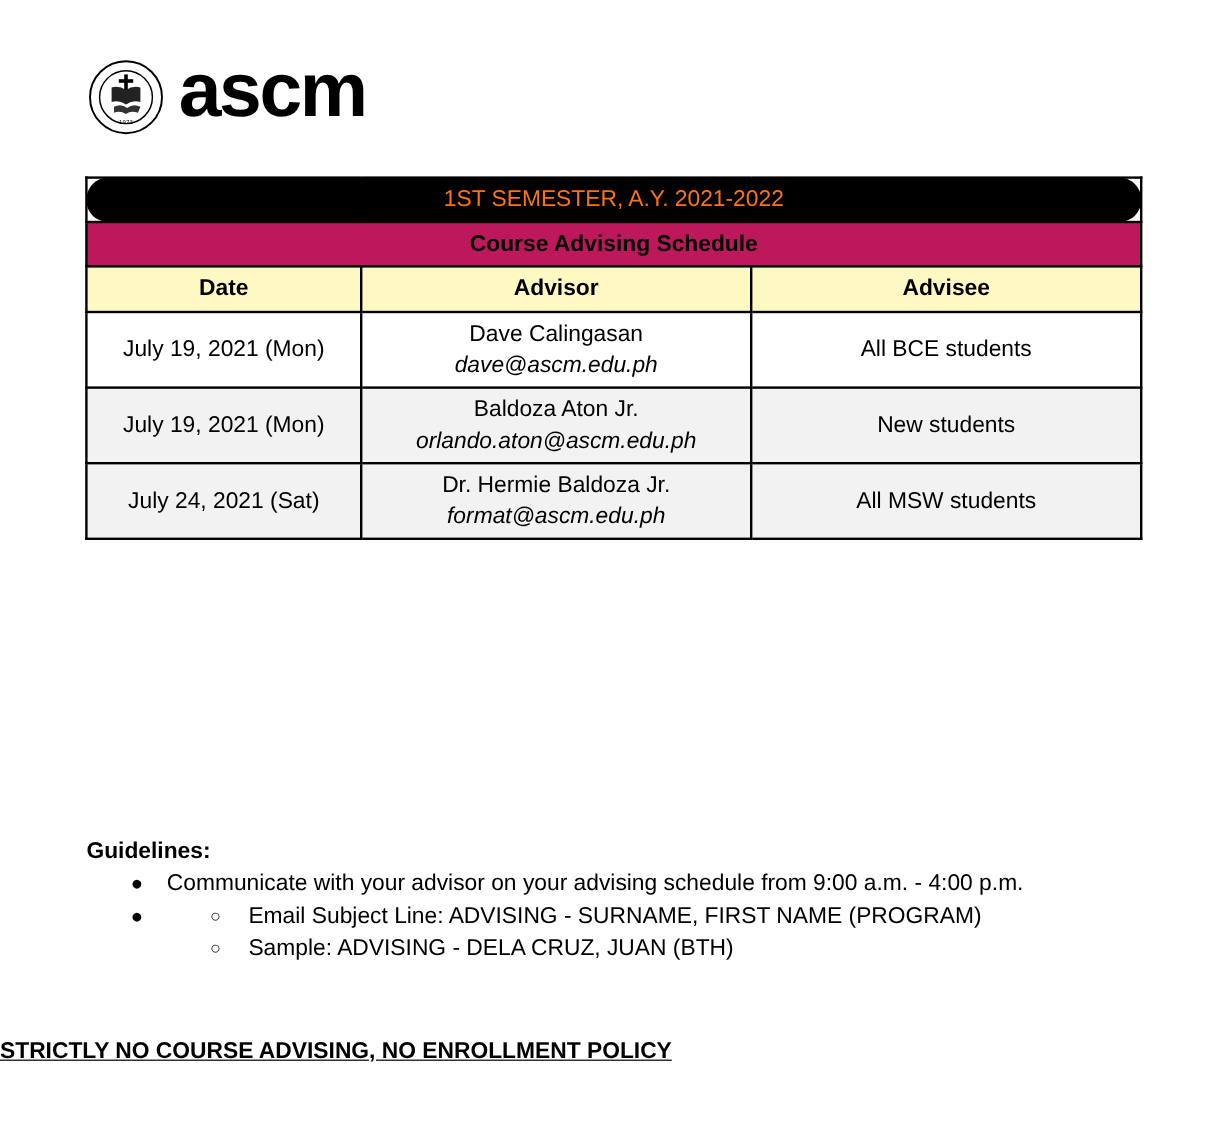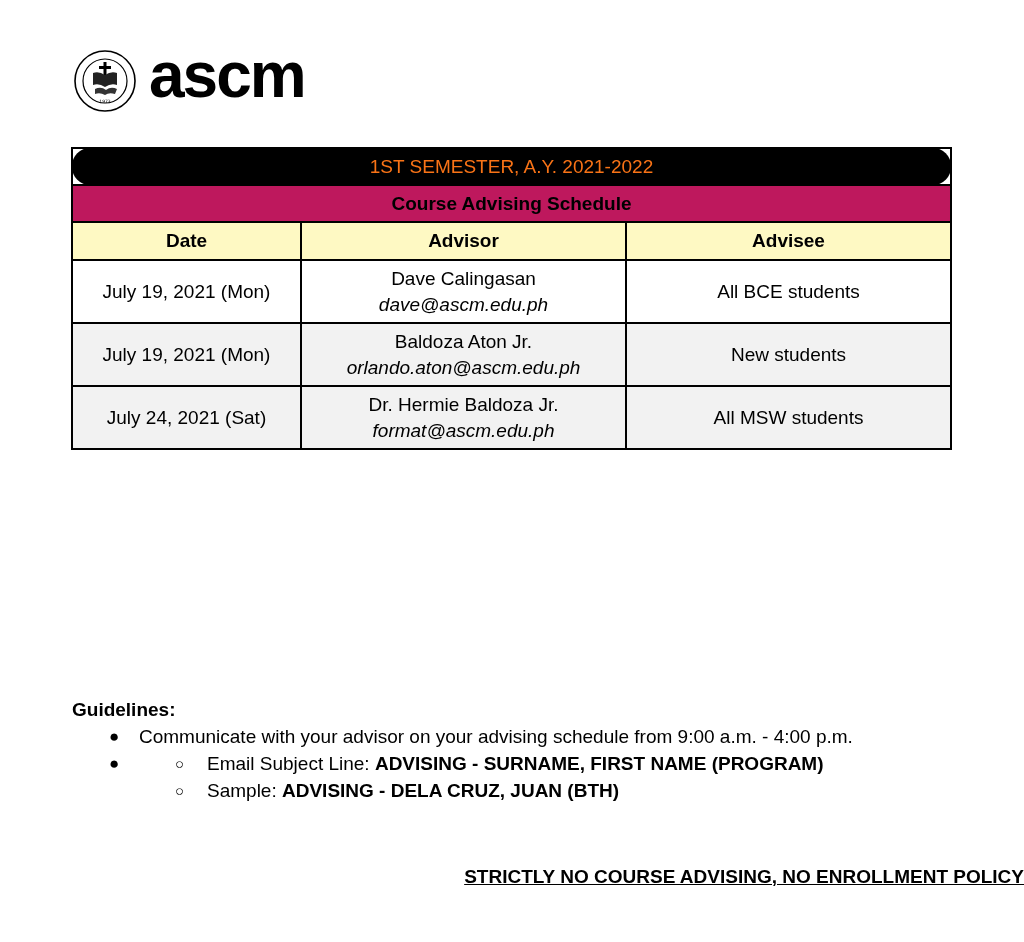--- a/index.html
+++ b/index.html
@@ -99,28 +99,28 @@
       font-size: 17px;
     }
     .g-sub { margin: 0; padding: 0; list-style: none; }
     .g-sub-item { position: relative; padding-left: 135px; }
     .g-sub-item .bullet {
       position: absolute;
       left: 103px;
       top: 0;
       font-size: 15px;
     }
-    .bold { font-weight: bold; }
+    .bold { font-weight: normal; }
 
     .policy {
       position: absolute;
       left: 0;
       width: 1024px;
       top: 866px;
-      text-align: right;
+      text-align: left;
       font-weight: bold;
       font-size: 19px;
       text-decoration: underline;
     }
   </style>
 </head>
 <body>
 
 <div class="header-logo">
   <div class="seal">

